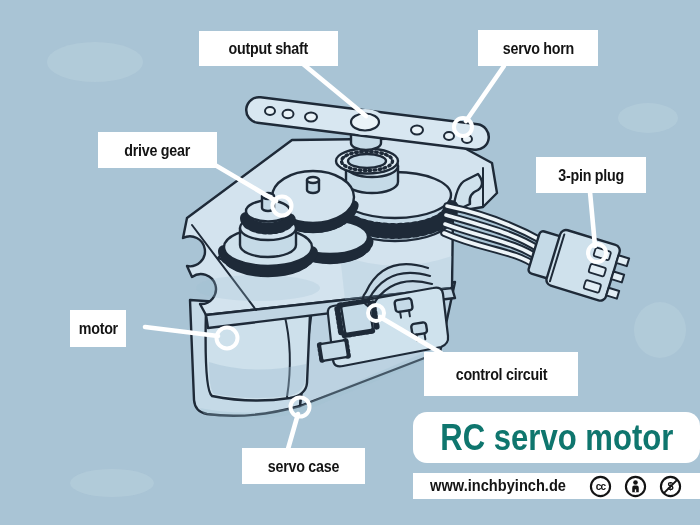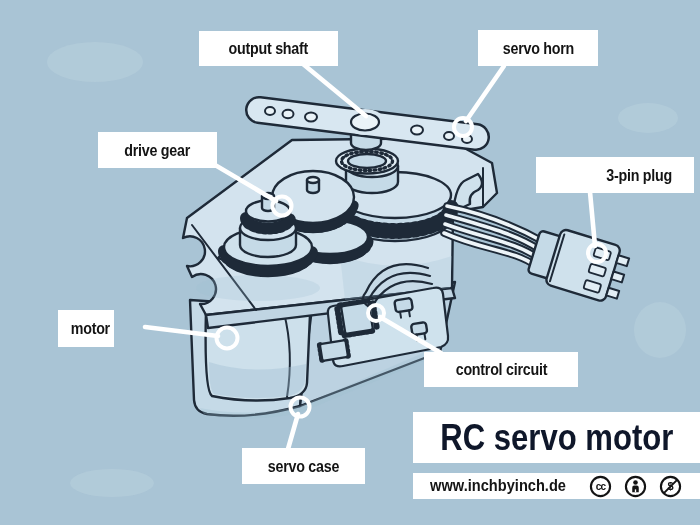--- a/index.html
+++ b/index.html
@@ -11,22 +11,22 @@
   .stage{position:absolute;inset:0;}
   svg.illu{position:absolute;left:0;top:0;z-index:1;}
   .plabel{
     position:absolute;z-index:3;background:#ffffff;color:#141414;
     display:flex;align-items:center;justify-content:center;
     font-weight:700;font-size:17px;line-height:1;
   }
   .plabel .tx{display:inline-block;transform:scaleX(0.84);white-space:nowrap;letter-spacing:-0.3px;}
   .title-bar{
     position:absolute;z-index:3;left:413px;top:412px;width:287px;height:51px;
-    background:#ffffff;color:#0f172a;display:flex;align-items:center;justify-content:center;
-    font-weight:700;font-size:37px;line-height:1;
+    background:#ffffff;color:#0f766e;display:flex;align-items:center;justify-content:center;
+    font-weight:700;font-size:37px;line-height:1;border-radius:14px;
   }
   .title-bar .tx{display:inline-block;transform:scaleX(0.84);white-space:nowrap;}
   .footer-bar{
     position:absolute;z-index:3;left:413px;top:473px;width:287px;height:26px;
     background:#ffffff;color:#141414;display:flex;align-items:center;justify-content:flex-end;
     font-weight:700;font-size:17px;box-sizing:border-box;padding-right:18px;
   }
   .footer-bar .tx{display:inline-block;transform:scaleX(0.86);white-space:nowrap;margin-right:12px;}
   .cc-icons{display:flex;align-items:flex-end;gap:12px;}
   .cc-icons svg{display:block;}
@@ -186,27 +186,27 @@
 
   <div class="plabel" style="left:199px;top:31px;width:139px;height:35px;">
     <span class="tx">output shaft</span>
   </div>
   <div class="plabel" style="left:478px;top:30px;width:120px;height:36px;">
     <span class="tx">servo horn</span>
   </div>
   <div class="plabel" style="left:98px;top:107px;width:119px;height:36px;margin-top:25px;">
     <span class="tx">drive gear</span>
   </div>
-  <div class="plabel" style="left:536px;top:157px;width:110px;height:36px;padding-left:48px;">
+  <div class="plabel" style="left:536px;top:157px;width:110px;height:36px;">
     <span class="tx">3-pin plug</span>
   </div>
-  <div class="plabel" style="left:58px;top:310px;width:56px;height:37px;justify-content:flex-end;">
+  <div class="plabel" style="left:70px;top:310px;width:56px;height:37px;">
     <span class="tx">motor</span>
   </div>
-  <div class="plabel" style="left:424px;top:352px;width:154px;height:35px;">
+  <div class="plabel" style="left:424px;top:352px;width:154px;height:44px;">
     <span class="tx">control circuit</span>
   </div>
   <div class="plabel" style="left:222px;top:448px;width:123px;height:36px;margin-left:20px;">
     <span class="tx">servo case</span>
   </div>
 
   <div class="title-bar">
     <span class="tx">RC servo motor</span>
   </div>
 

